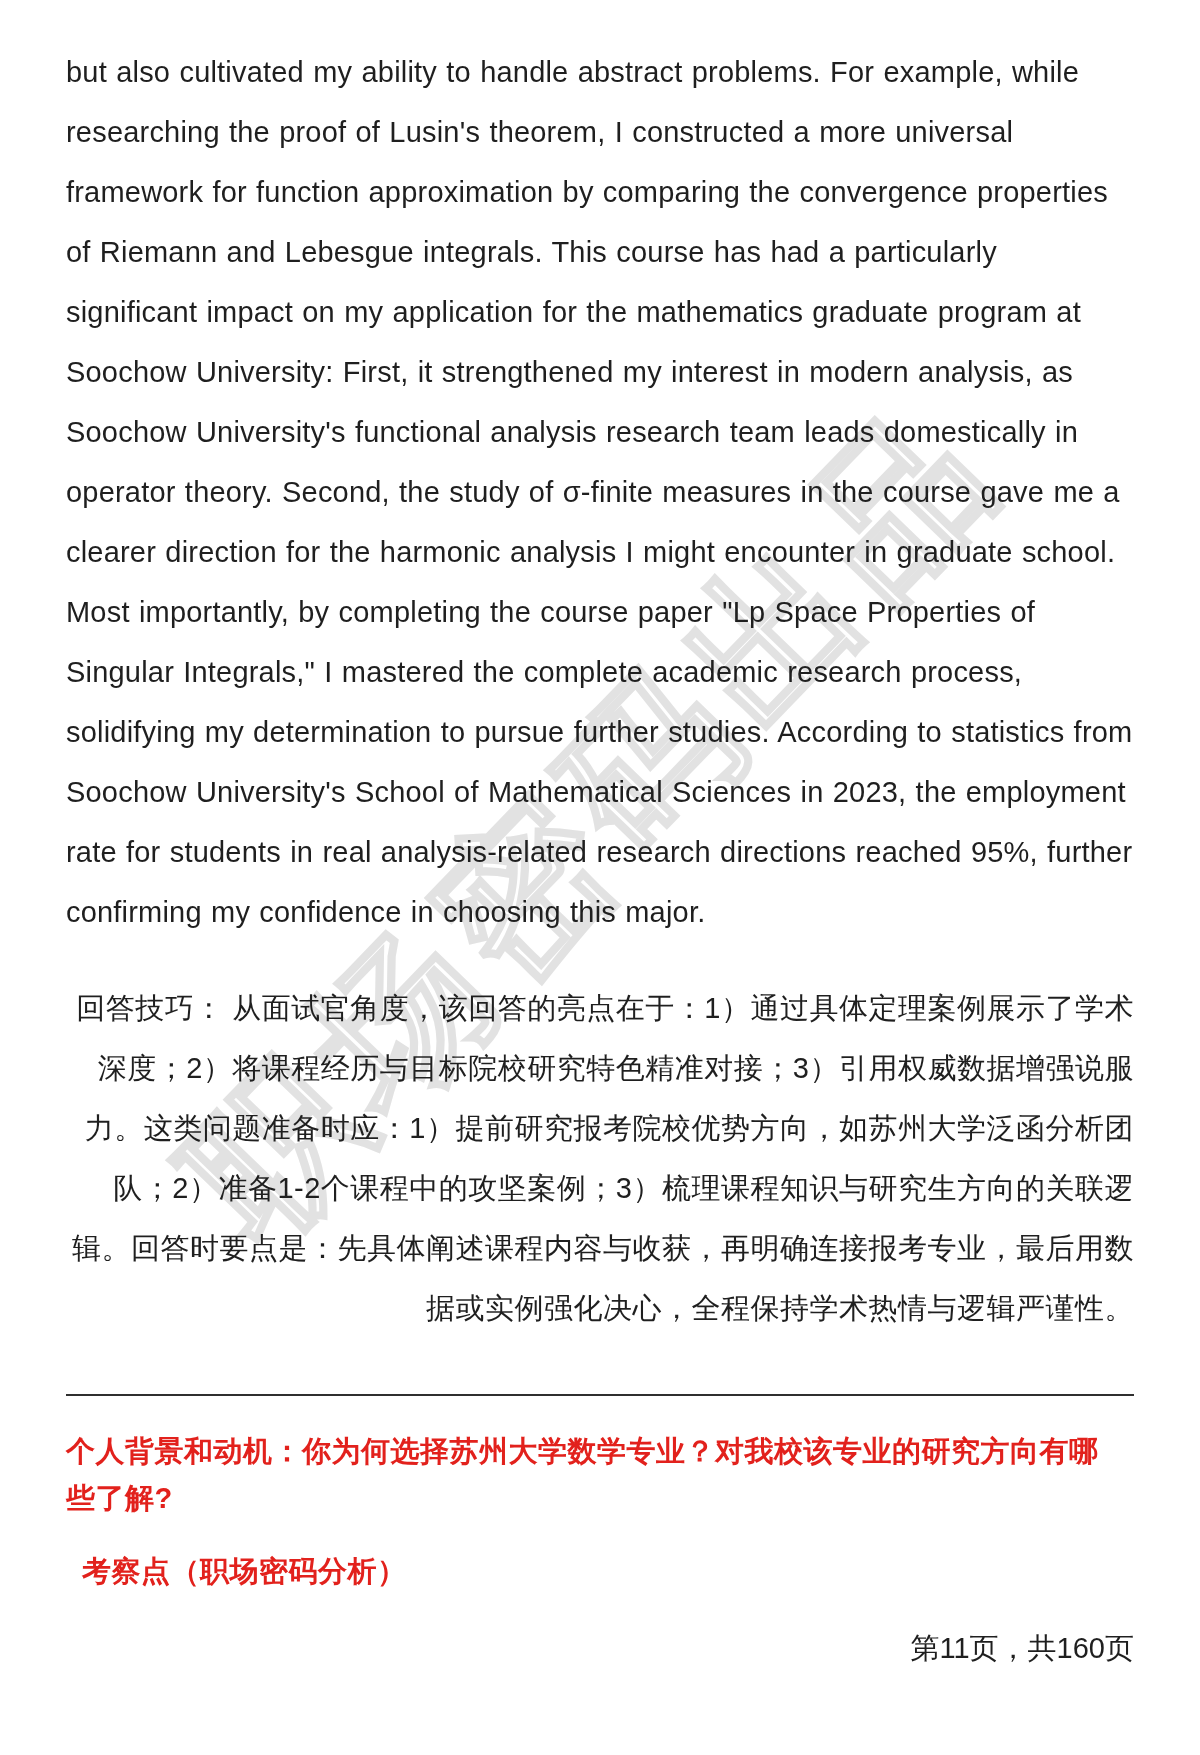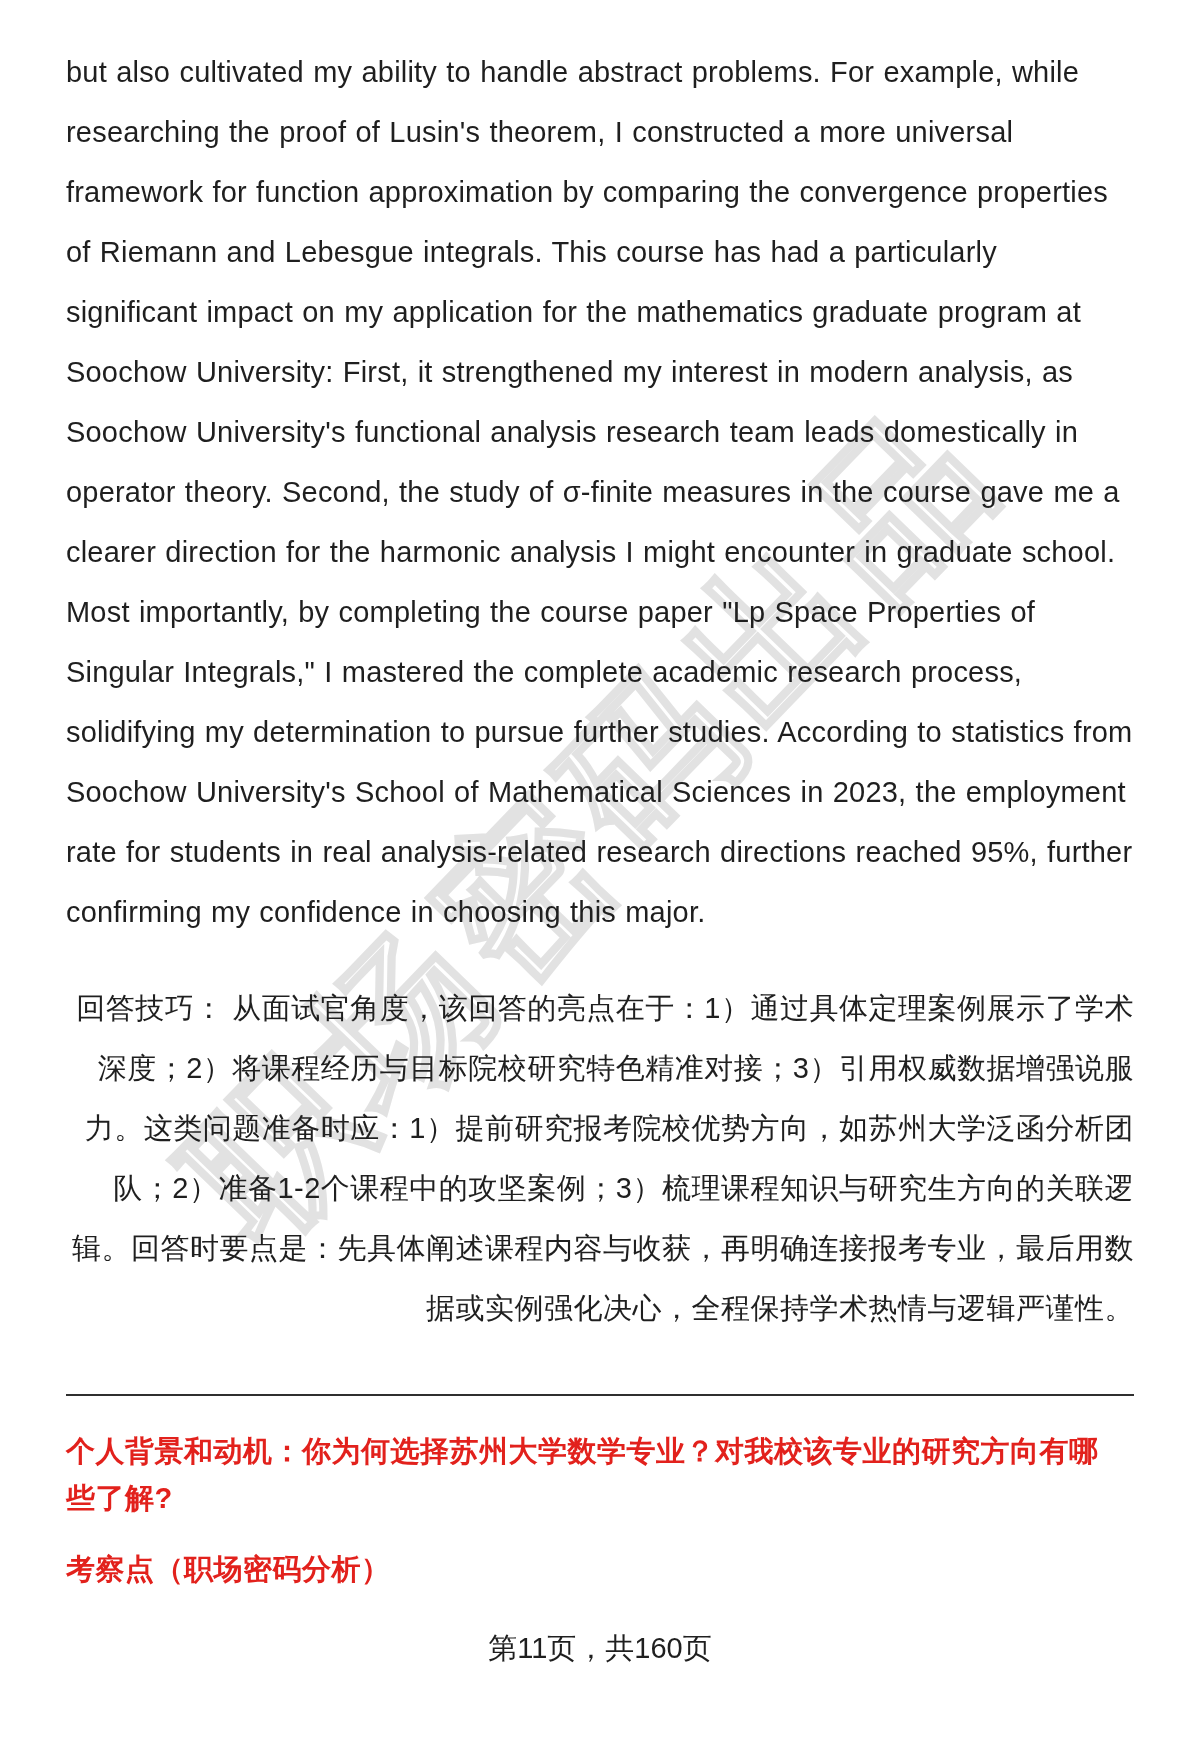--- a/index.html
+++ b/index.html
@@ -65,33 +65,32 @@
   }
   .red-heading {
     margin: 32px 16px 0 0;
     color: #e2211c;
     font-size: 29px;
     font-weight: bold;
     line-height: 47px;
     letter-spacing: 0.5px;
   }
   .red-subheading {
-    margin: 26px 0 0 0;
+    margin: 26px 0 0 16px;
     color: #e2211c;
     font-size: 29px;
     font-weight: bold;
     line-height: 47px;
     letter-spacing: 0.5px;
-    font-family: Liberation Mono, monospace;
   }
   .page-footer {
     margin: 32px 0 0 0;
     font-size: 29px;
     line-height: 42px;
-    text-align: center;
+    text-align: right;
     color: #1f1f1f;
   }
 </style>
 </head>
 <body>
 
 <div class="watermark">职场密码出品</div>
 
 <main class="content">
 

